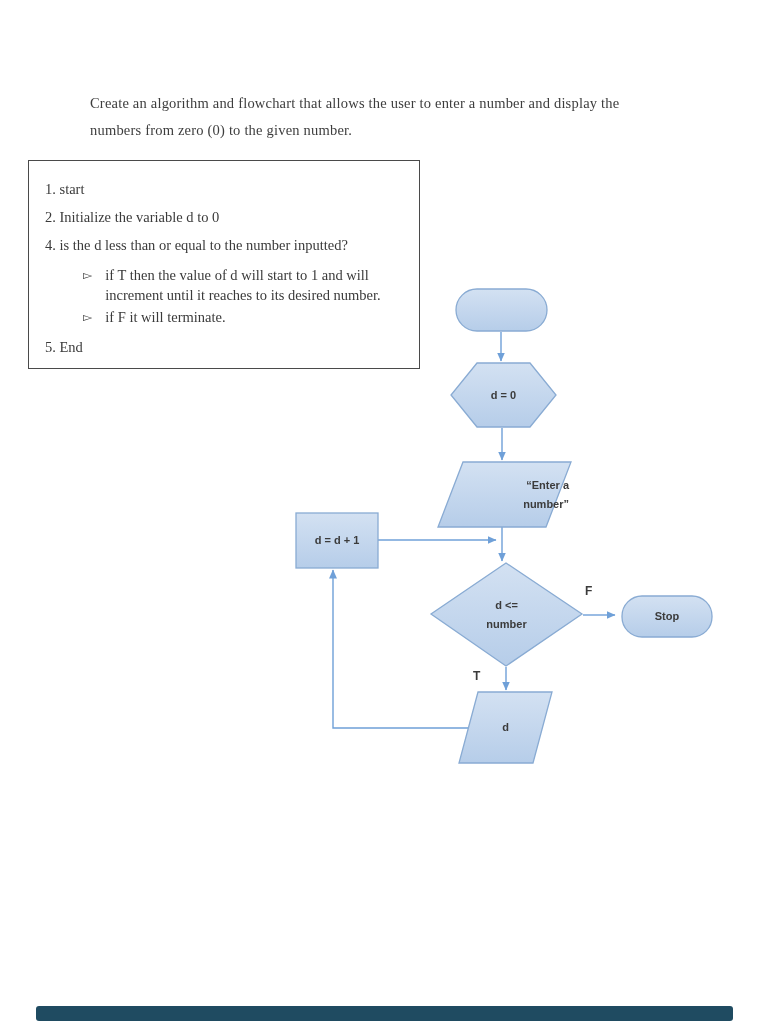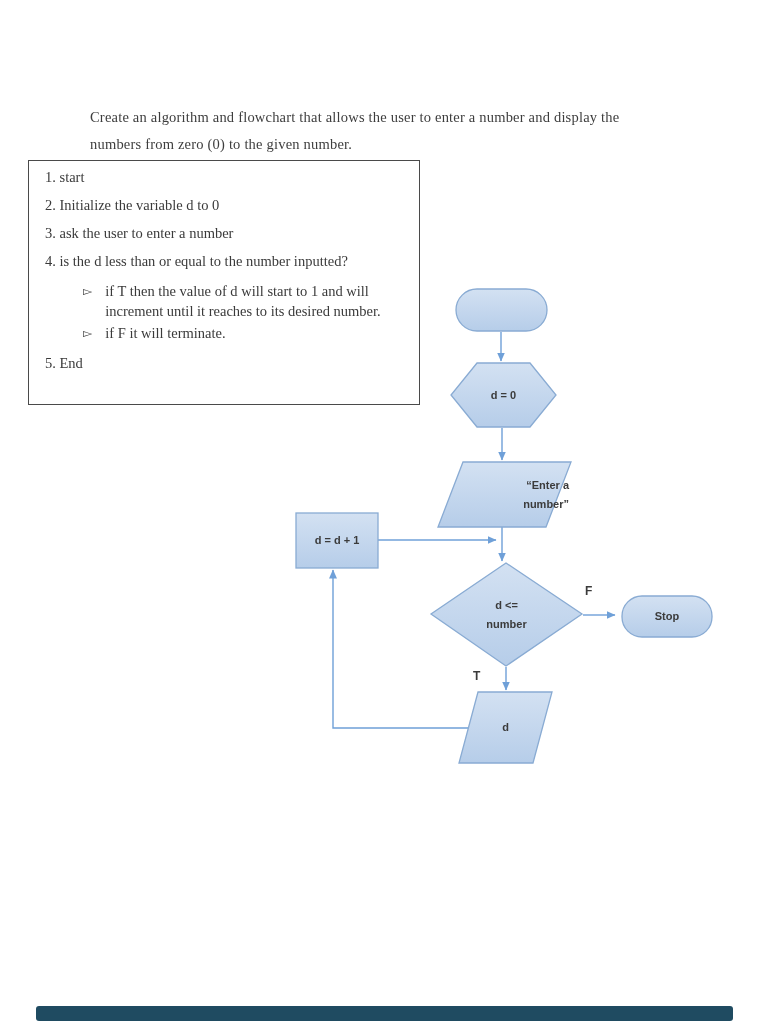--- a/index.html
+++ b/index.html
@@ -3,28 +3,28 @@
 <meta charset="utf-8">
 <style>
   html,body{margin:0;padding:0;background:#ffffff;}
   .page{
     position:relative;width:768px;height:1024px;background:#ffffff;
     font-family:"Liberation Serif",serif;overflow:hidden;
   }
   
   .intro{
     position:absolute;left:90px;top:90px;color:#3d3d3d;
-    font-size:14.5px;line-height:27px;letter-spacing:0.2px;margin-top:14px;
+    font-size:14.5px;line-height:27px;letter-spacing:0.2px;
   }
   .intro div{white-space:nowrap;}
   
   .algo-box{
-    position:absolute;left:28px;top:160px;width:392px;height:245px;
+    position:absolute;left:28px;top:160px;width:392px;height:209px;
     border:1px solid #4a4a4a;box-sizing:border-box;
-    padding:8px 10px 0 10px;color:#3a3a3a;font-size:14.5px;
+    padding:20px 10px 0 10px;color:#3a3a3a;font-size:14.5px;
   }
   .step{line-height:17px;margin:0 0 11px 6px;}
   .bullets{margin:7px 0 0 44px;}
   .bullet-row{display:flex;gap:13px;line-height:20px;margin-bottom:2px;}
   .bullet-glyph{font-family:"DejaVu Sans",sans-serif;font-size:12px;line-height:20px;color:#3a3a3a;}
   .bullet-text{width:332px;}
   .final-step{line-height:17px;margin:12px 0 0 6px;}
   
   .fc-label{
     position:absolute;display:flex;flex-direction:column;align-items:center;justify-content:center;
@@ -48,21 +48,20 @@
 <div class="page">
 
   <div class="intro">
     <div>Create an algorithm and flowchart that allows the user to enter a number and display the</div>
     <div>numbers from zero (0) to the given number.</div>
   </div>
 
   <div class="algo-box">
     <div class="step">1. start</div>
     <div class="step">2. Initialize the variable d to 0</div>
-    <div class="step">3. ask the user to enter a number</div>
     <div class="step">4. is the d less than or equal to the number inputted?</div>
     <div class="bullets">
       <div class="bullet-row">
         <span class="bullet-glyph">▻</span>
         <span class="bullet-text">if T then the value of d will start to 1 and will increment until it reaches to its desired number.</span>
       </div>
       <div class="bullet-row">
         <span class="bullet-glyph">▻</span>
         <span class="bullet-text">if F it will terminate.</span>
       </div>

